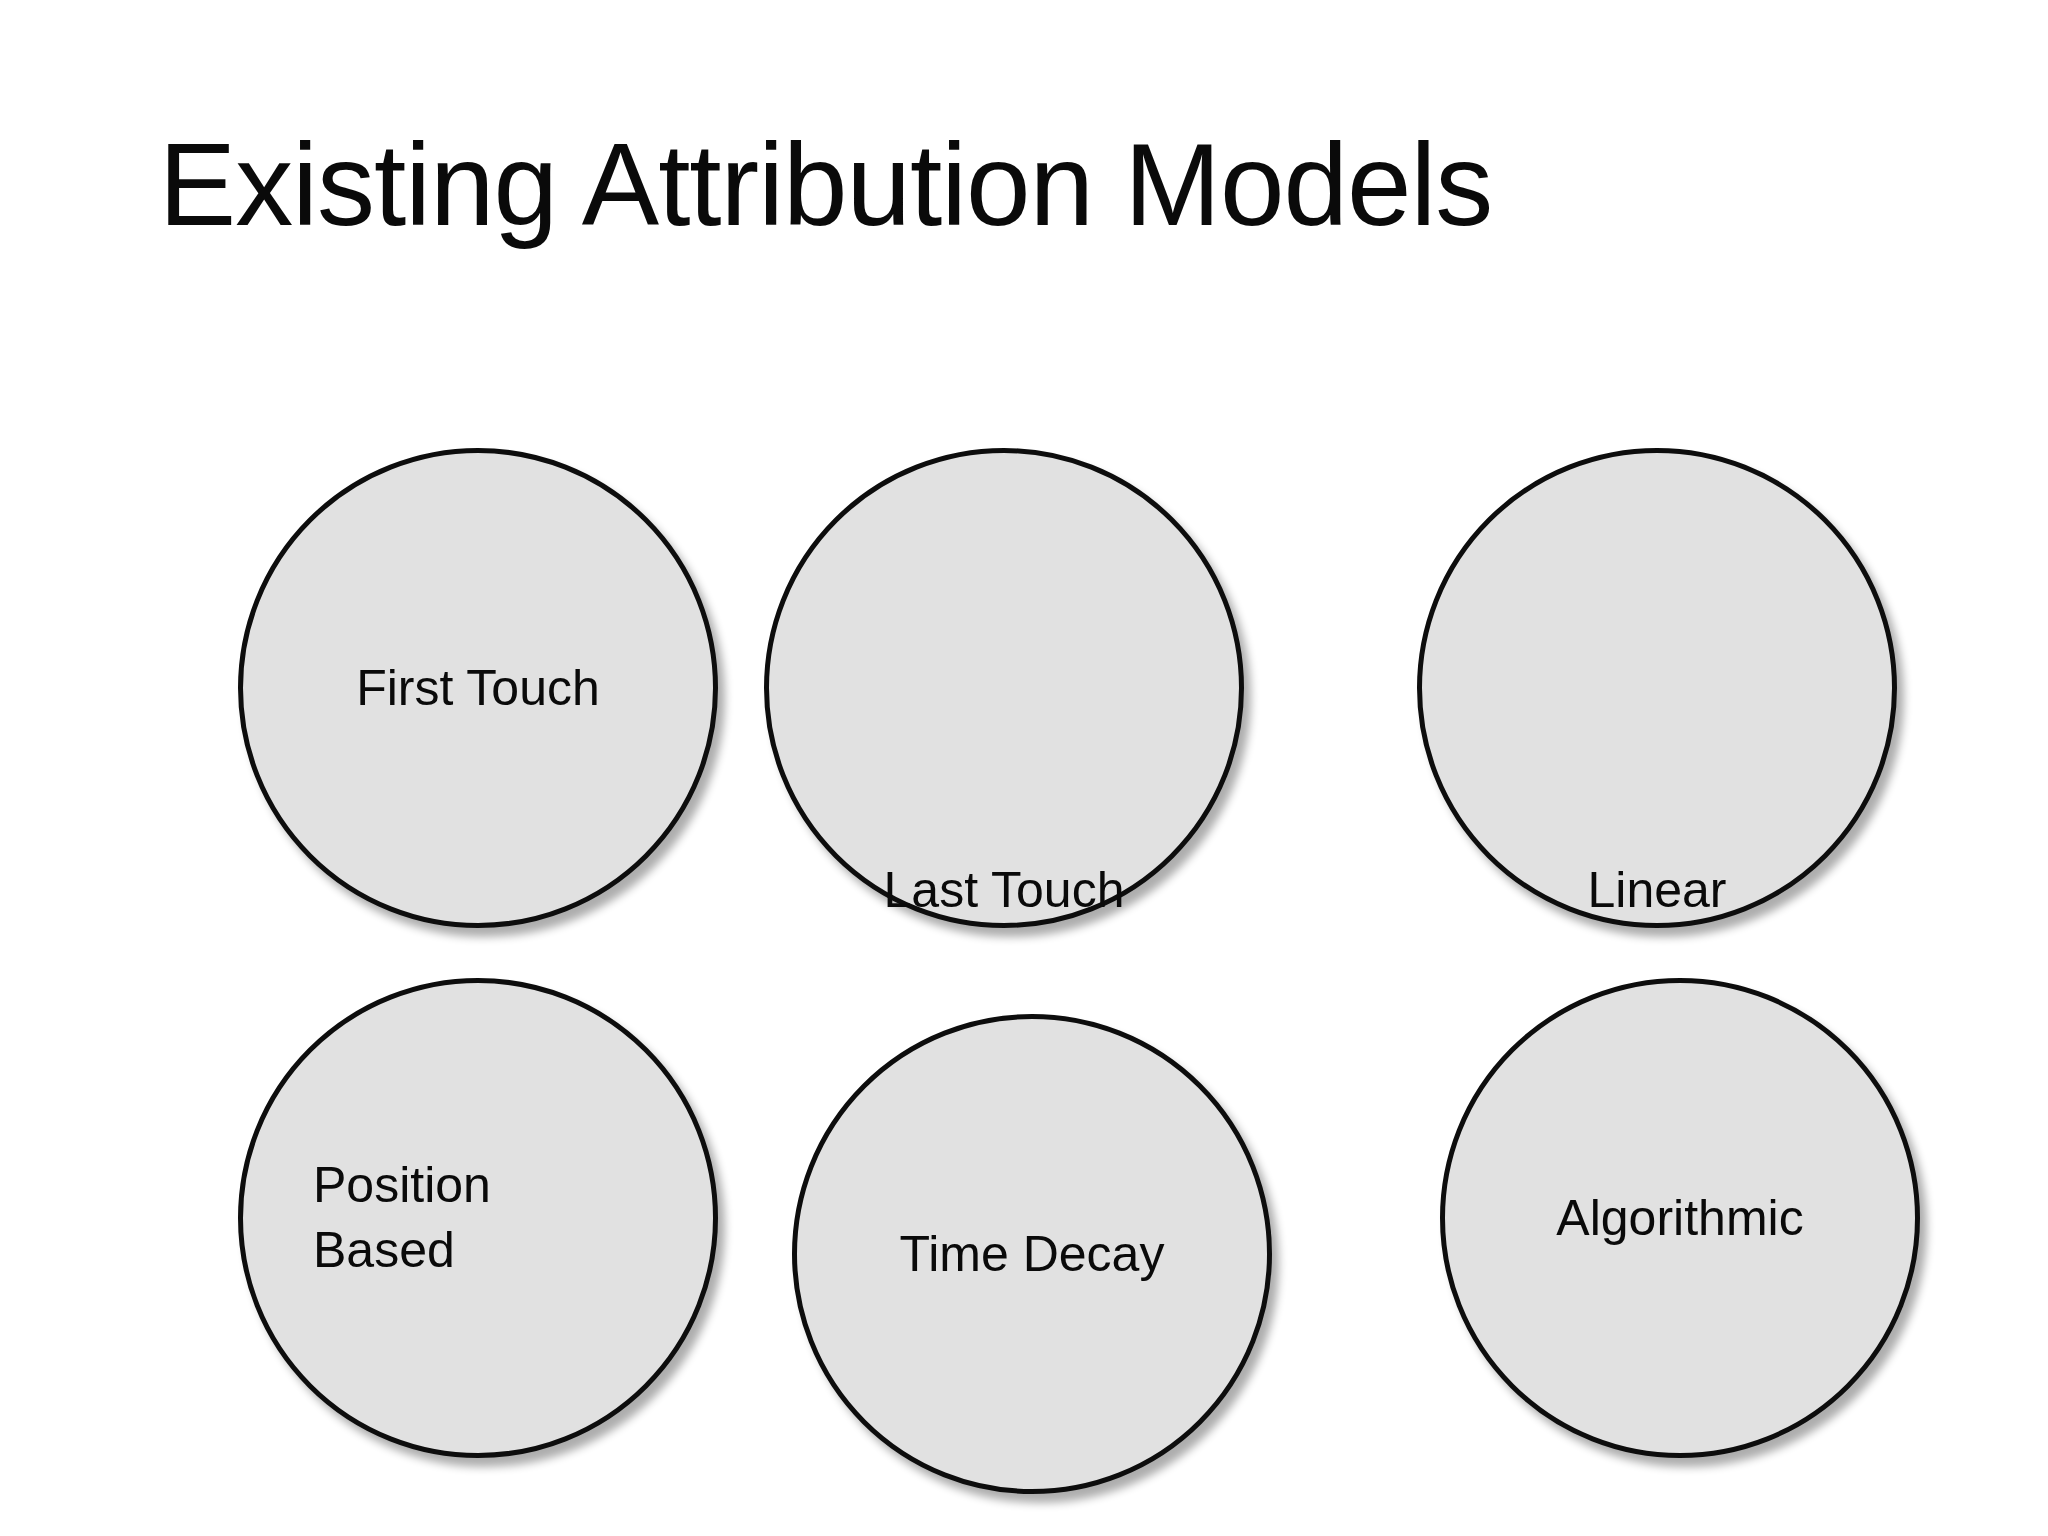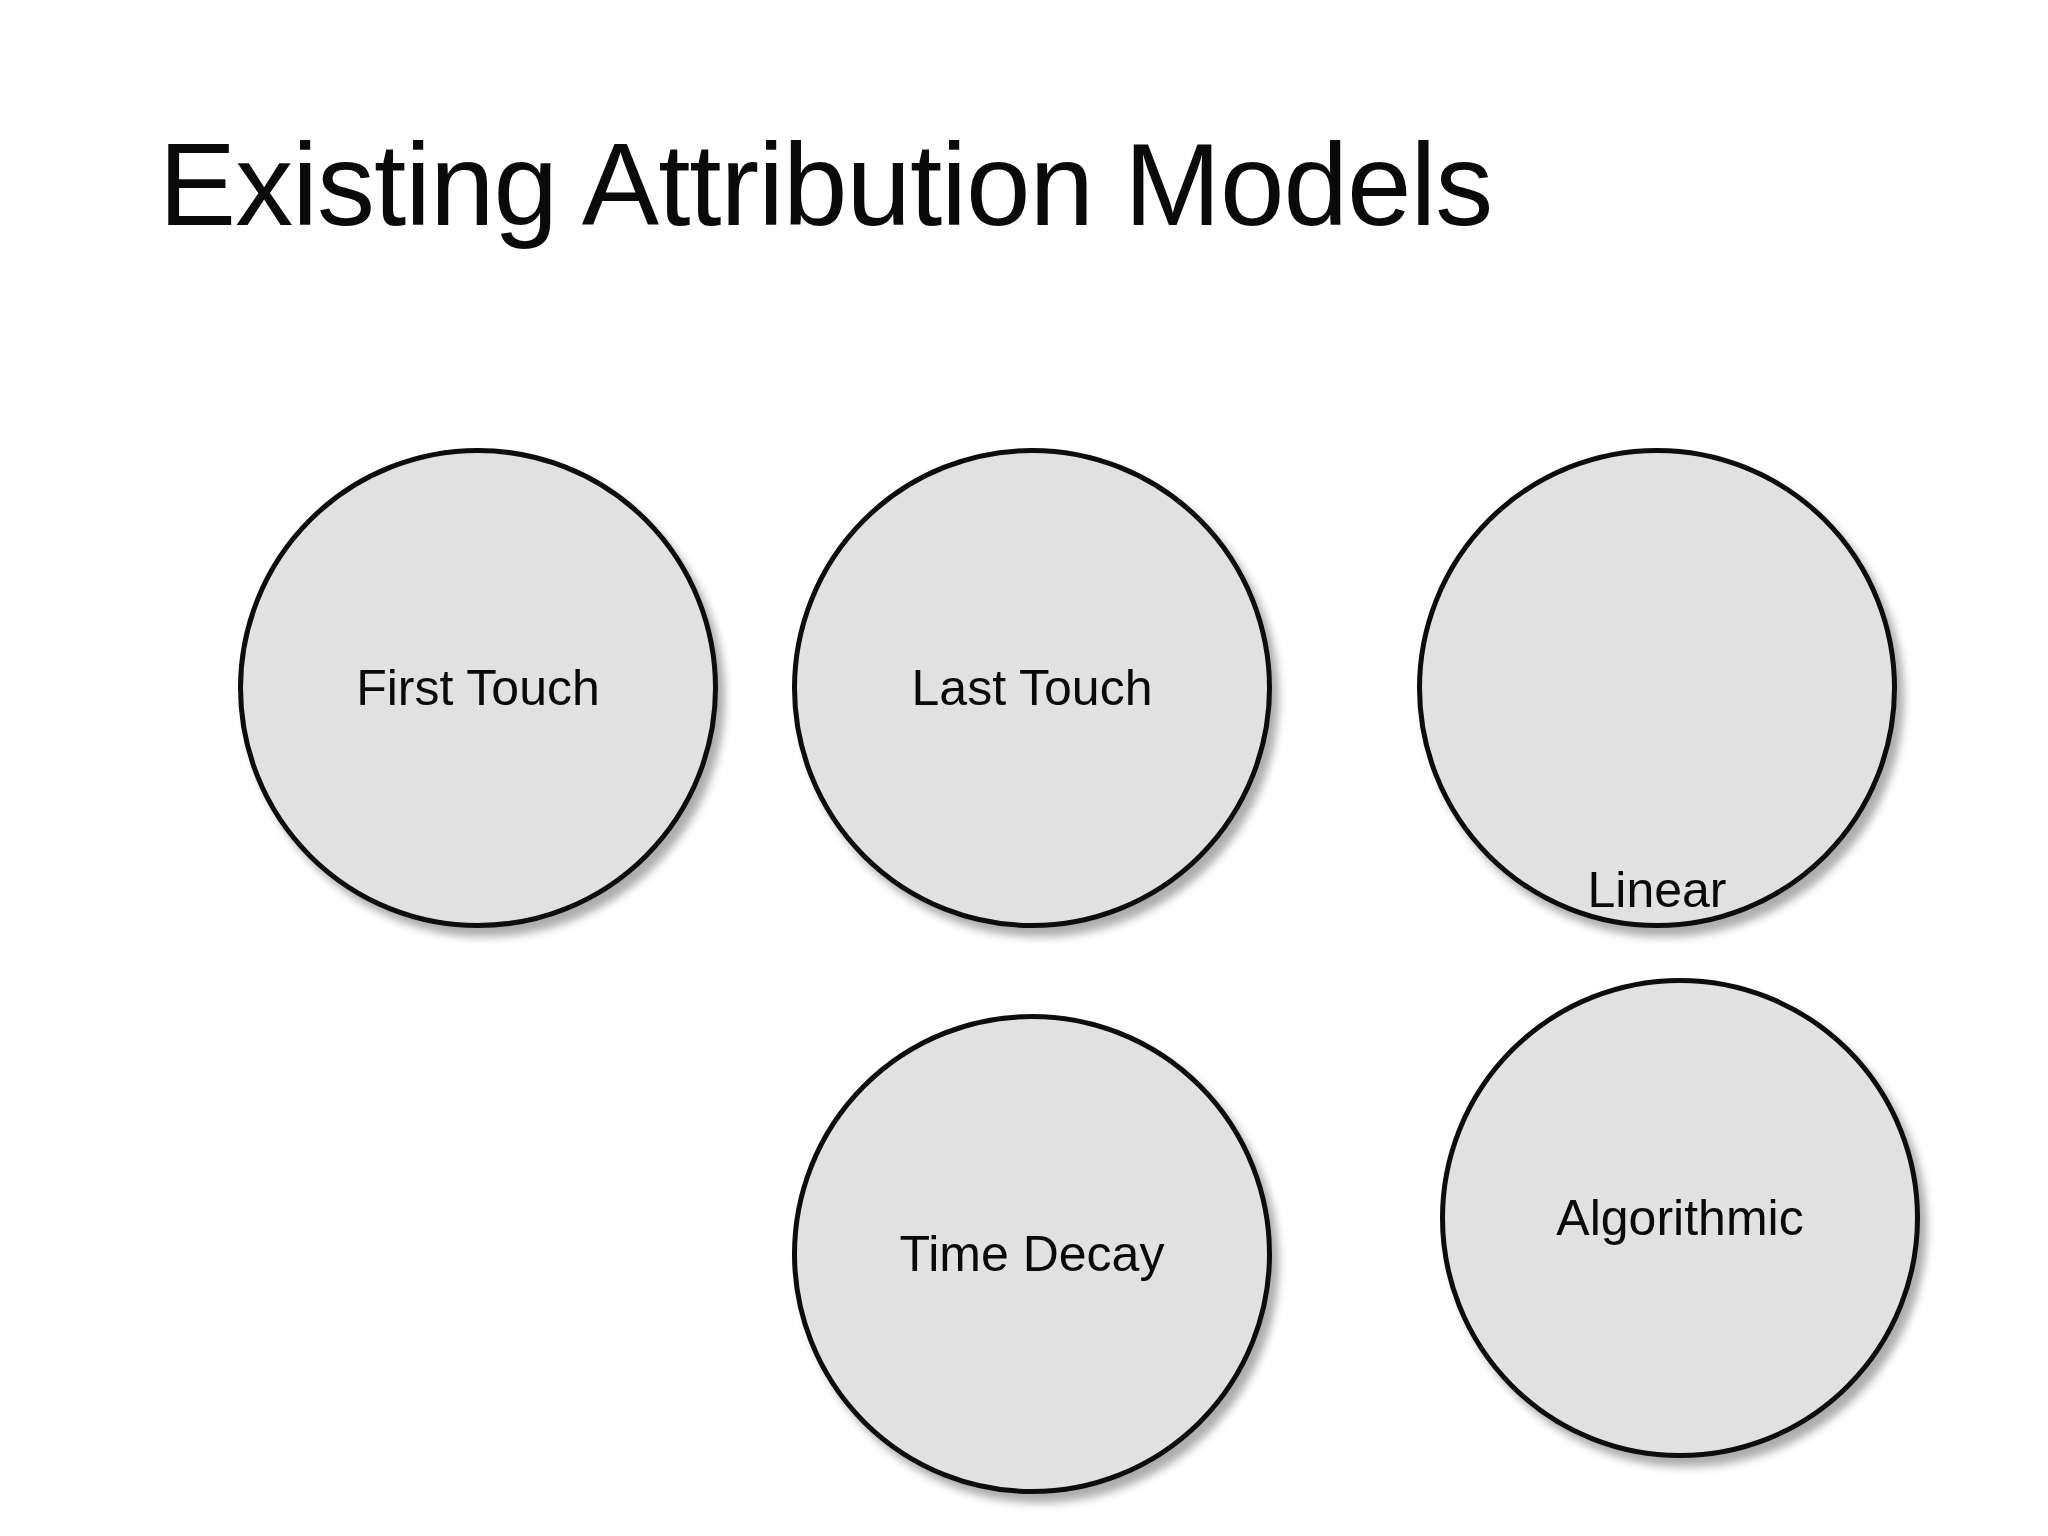--- a/index.html
+++ b/index.html
@@ -50,21 +50,21 @@
     text-align: center;
     white-space: nowrap;
   }
   .label.wrap {
     white-space: normal;
     text-align: left;
     max-width: 330px;
   }
   
   .c0 { left: 238px;  top: 448px; }
-  .c1 { left: 792px;  top: 448px; }
+  .c1 { left: 764px;  top: 448px; align-items: flex-end; }
   .c2 { left: 1417px; top: 448px; align-items: flex-end; }
   .c3 { left: 238px;  top: 978px; }
   .c4 { left: 792px;  top: 1014px; }
   .c5 { left: 1440px; top: 978px; }
 </style>
 </head>
 <body>
 
 <div class="stage">
   <h1 class="title">Existing Attribution Models</h1>
@@ -74,20 +74,23 @@
   </div>
 
   <div class="circle c1">
     <span class="label">Last Touch</span>
   </div>
 
   <div class="circle c2">
     <span class="label">Linear</span>
   </div>
 
+  <div class="circle c3">
+    <span class="label wrap">Position Based</span>
+  </div>
 
   <div class="circle c4">
     <span class="label">Time Decay</span>
   </div>
 
   <div class="circle c5">
     <span class="label">Algorithmic</span>
   </div>
 </div>
 

